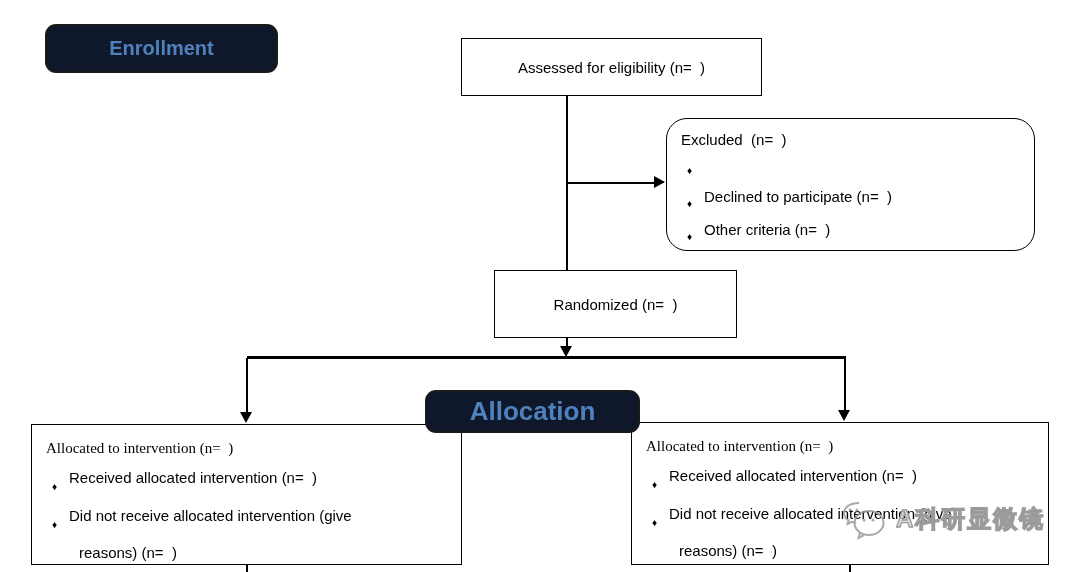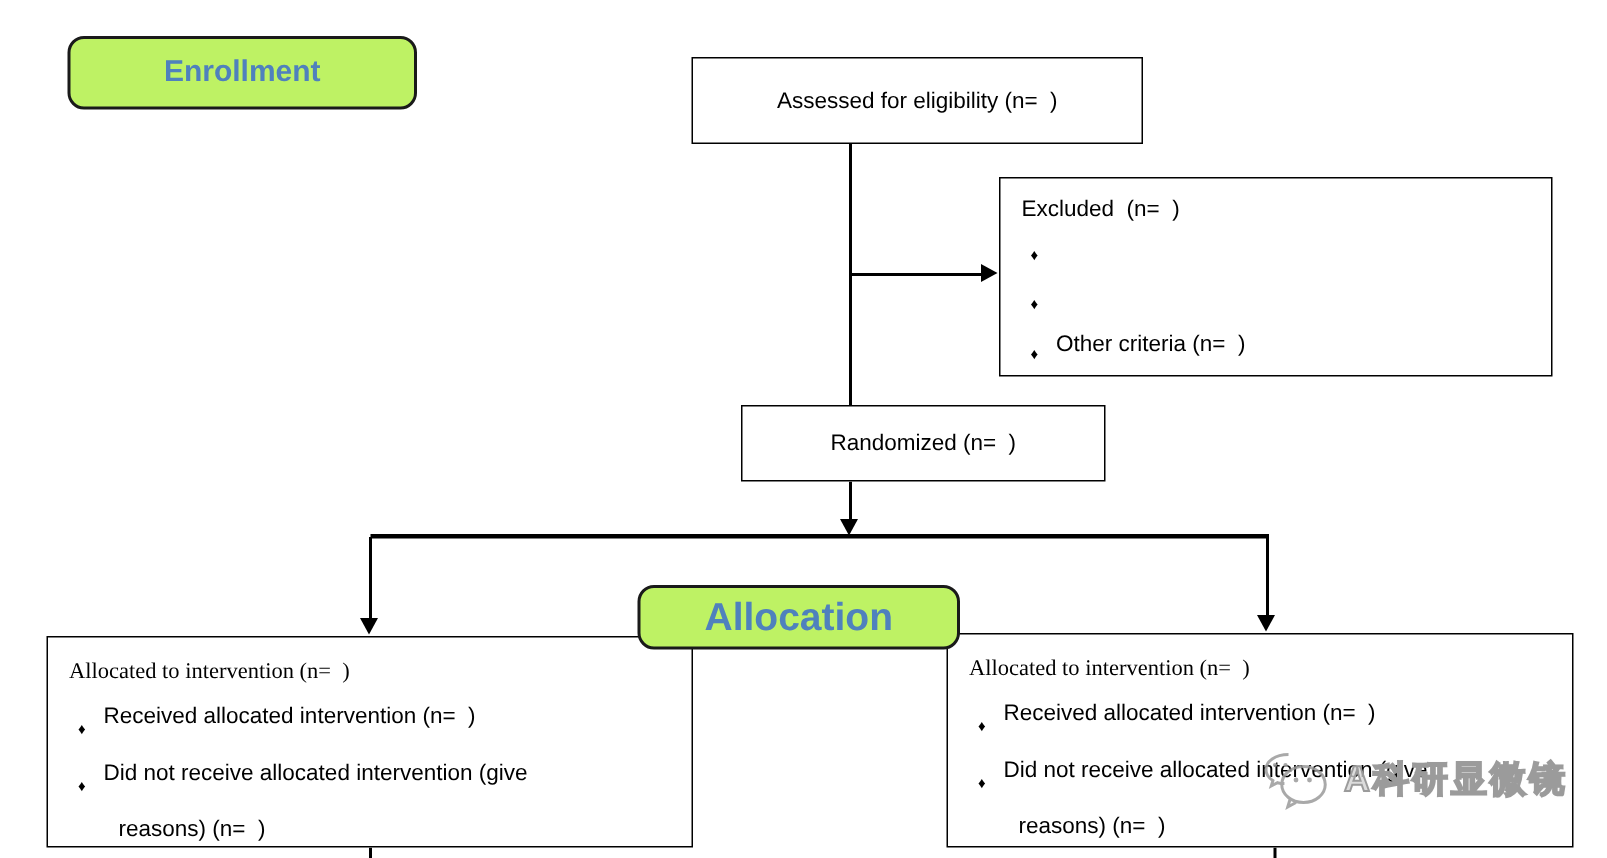--- a/index.html
+++ b/index.html
@@ -10,21 +10,21 @@
     width: 1071px;
     height: 572px;
     background: #ffffff;
     overflow: hidden;
   }
   .txt { white-space: pre-wrap; }
 
   
   .stage-pill {
     position: absolute;
-    background: #bef264;
+    background: #0f172a;
     border: 2px solid #1a1a1a;
     border-radius: 11px;
     display: flex;
     align-items: center;
     justify-content: center;
     font-weight: bold;
     color: #4f81bd;
     font-size: 20px;
     z-index: 5;
   }
@@ -35,22 +35,22 @@
   .flow-box {
     position: absolute;
     background: #ffffff;
     border: 1.5px solid #000000;
     font-size: 15px;
     color: #000000;
     z-index: 2;
   }
   .flow-box.centered { display: flex; align-items: center; justify-content: center; margin-left: 44px; }
   #assessed-box   { left: 417px; top: 38px;  width: 301px; height: 58px; }
-  #excluded-box   { left: 666px; top: 118px; width: 369px; height: 133px; padding: 12px 12px 0 14px; }
-  #randomized-box { left: 450px; top: 270px; width: 243px; height: 51px; }
+  #excluded-box   { left: 666px; top: 118px; width: 369px; height: 133px; padding: 12px 12px 0 14px; border-radius: 21px; }
+  #randomized-box { left: 450px; top: 270px; width: 243px; height: 68px; }
   #allocated-left-box  { left: 31px;  top: 424px; width: 431px; height: 141px; padding: 11px 10px 0 14px; }
   #allocated-right-box { left: 631px; top: 422px; width: 418px; height: 143px; padding: 11px 10px 0 14px; }
 
   .box-title { font-size: 15px; }
   .bullets { margin-top: 3px; }
   .bullet-row { display: flex; align-items: flex-start; margin-left: 6px; }
   .bullet-marker {
     flex: none;
     width: 17px;
     font-size: 10px;
@@ -120,20 +120,21 @@
   <div class="arrowhead arrow-right-head" id="head-excluded"></div>
 
   <div class="flow-box" id="excluded-box">
     <div class="box-title txt">Excluded  (n=  )</div>
     <div class="bullets">
       <div class="bullet-row">
         <span class="bullet-marker">♦</span>
       </div>
       <div class="bullet-row">
         <span class="bullet-marker">♦</span>
+        <span class="txt">Declined to participate (n=  )</span>
       </div>
       <div class="bullet-row">
         <span class="bullet-marker">♦</span>
         <span class="txt">Other criteria (n=  )</span>
       </div>
     </div>
   </div>
 
   <div class="flow-box centered" id="randomized-box">
     <span class="txt">Randomized (n=  )</span>

